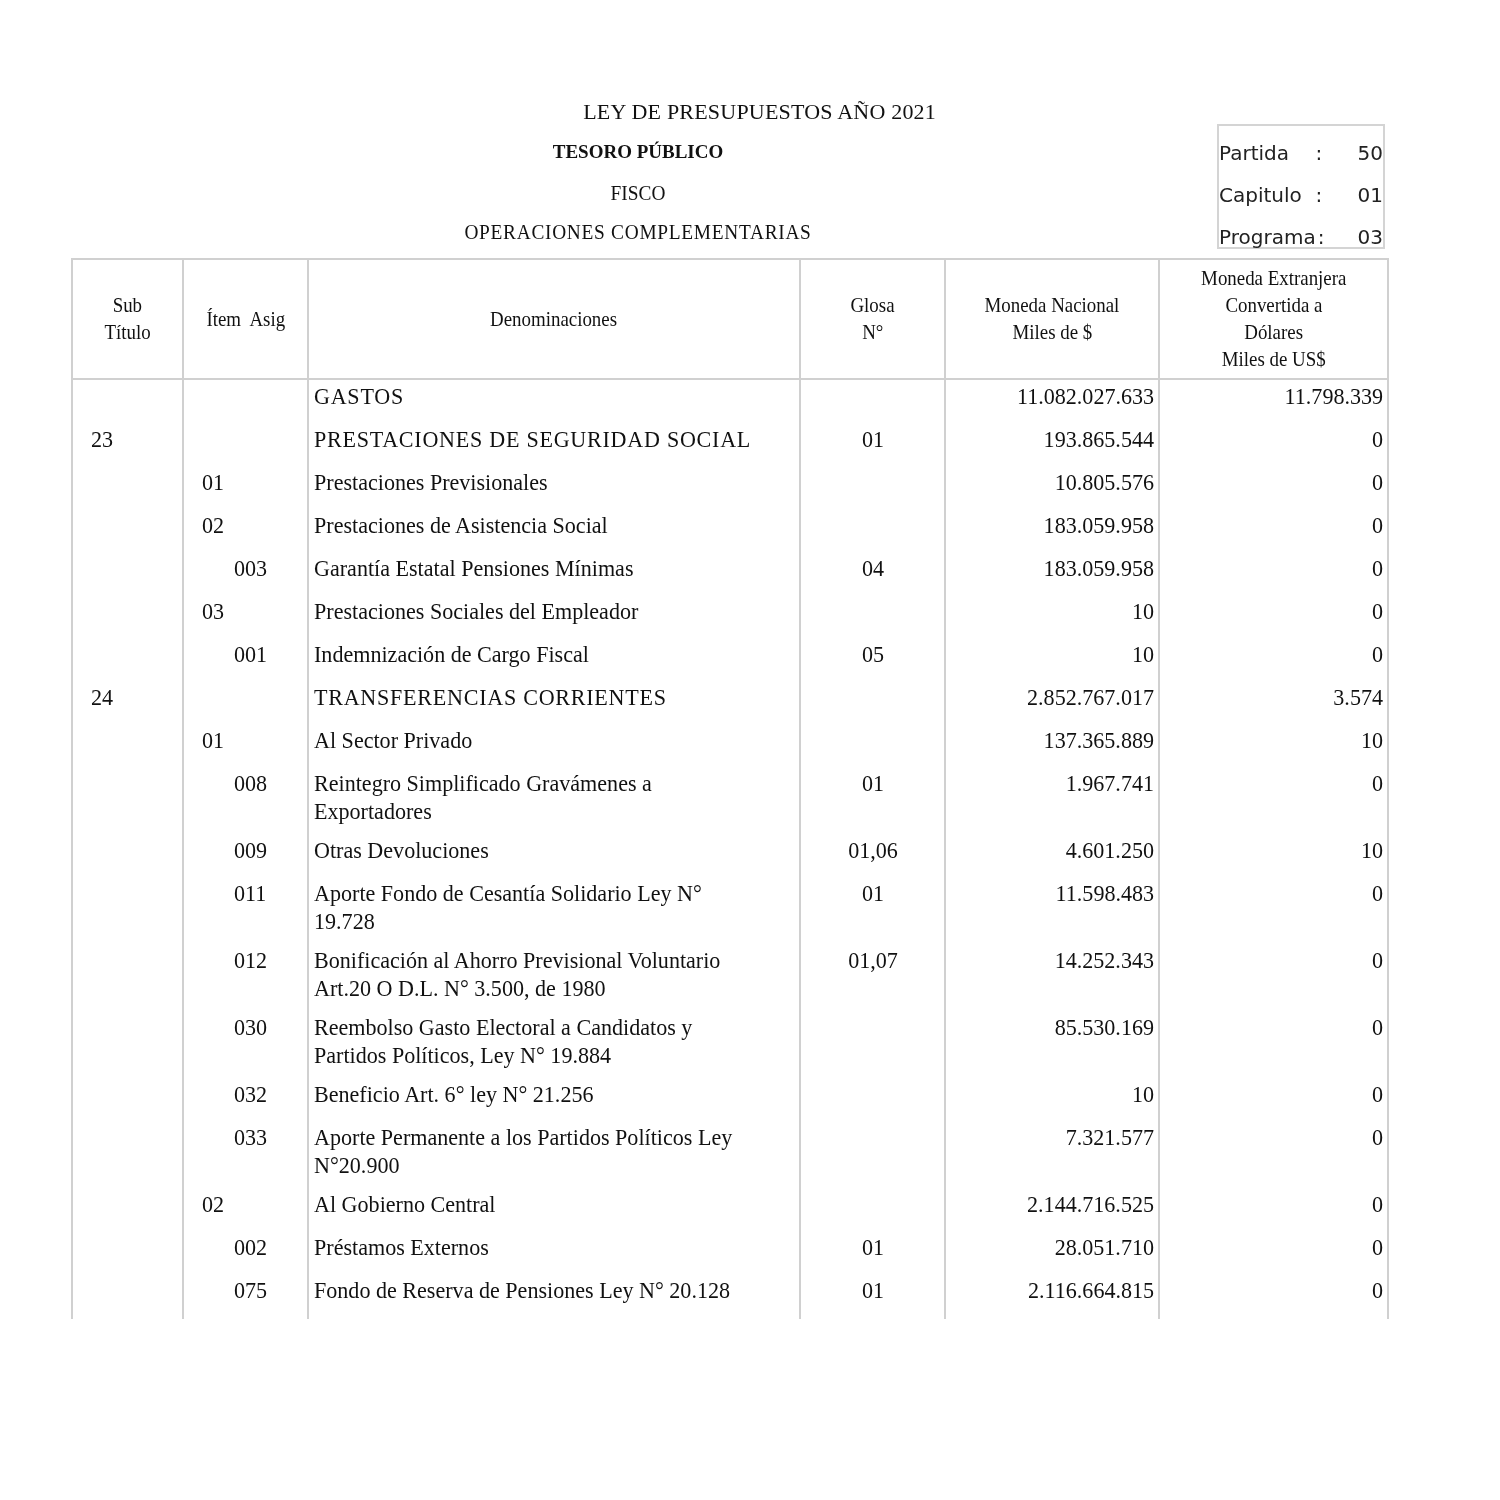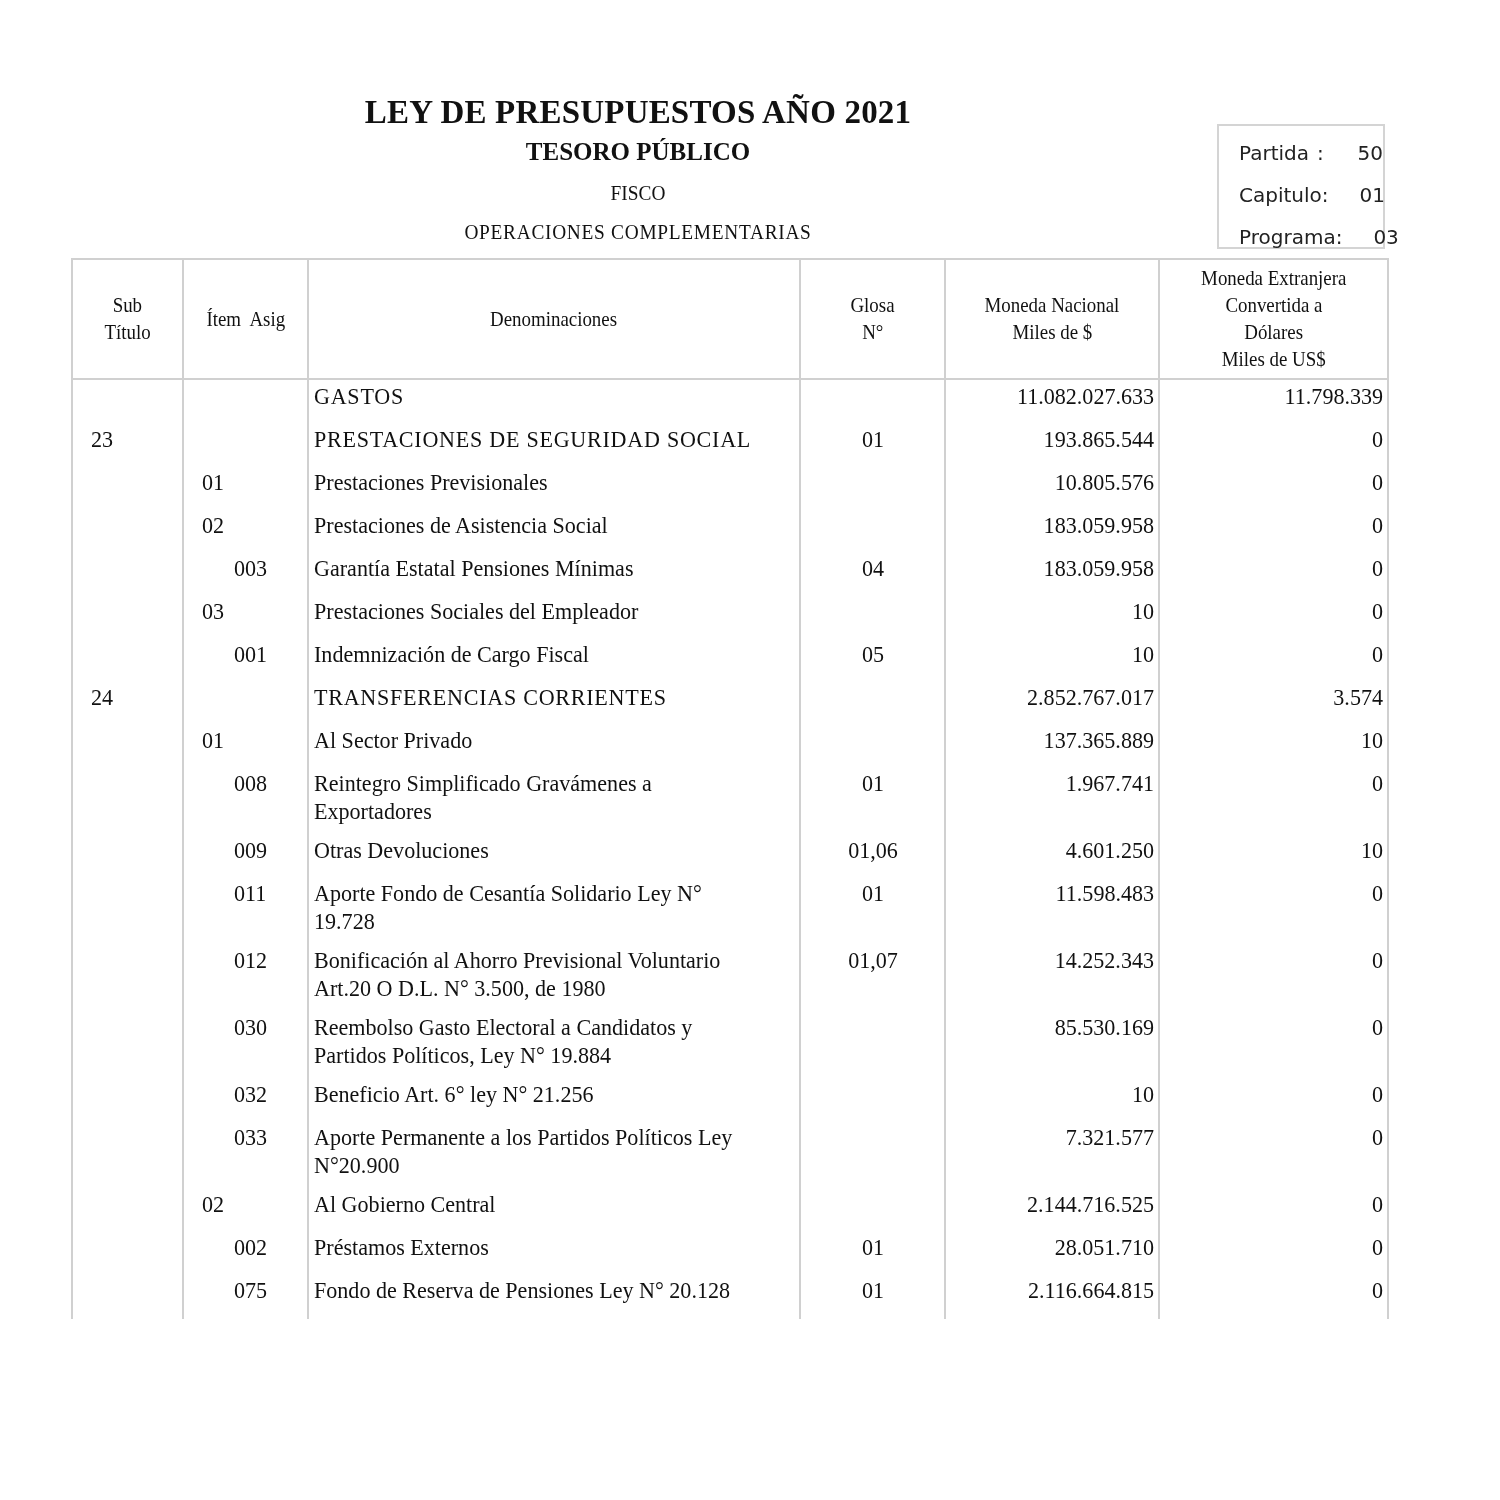--- a/index.html
+++ b/index.html
@@ -16,28 +16,29 @@
     color: #111;
   }
   .title-block {
     position: absolute;
     left: 340px;
     top: 92px;
     width: 596px;
     text-align: center;
   }
   .title-main {
-    font-weight: bold;
-    font-size: 33px;
+    font-weight: normal;
+    font-size: 22px;
     line-height: 40px;
     letter-spacing: 0.2px;
+    text-align: right;
   }
   .title-sub {
     font-weight: bold;
-    font-size: 25px;
+    font-size: 19px;
     line-height: 32px;
     margin-top: 4px;
   }
   .title-fisco {
     font-size: 22px;
     line-height: 26px;
     margin-top: 12px;
     transform: scaleX(0.88);
   }
   .title-ops {
@@ -57,21 +58,21 @@
     box-sizing: border-box;
     font-family: "DejaVu Sans", "Liberation Sans", sans-serif;
     font-size: 20px;
     color: #222;
     padding-top: 6px;
   }
   .info-row {
     display: flex;
     height: 42px;
     align-items: center;
-    padding-left: 20px;
+    padding-left: 0;
   }
   .info-label { width: 110px; }
   .info-colon { width: 18px; text-align: center; }
   .info-value { padding-left: 4px; margin-left: 27px; }
 
   table.budget {
     position: absolute;
     left: 71px;
     top: 258px;
     width: 1316px;

